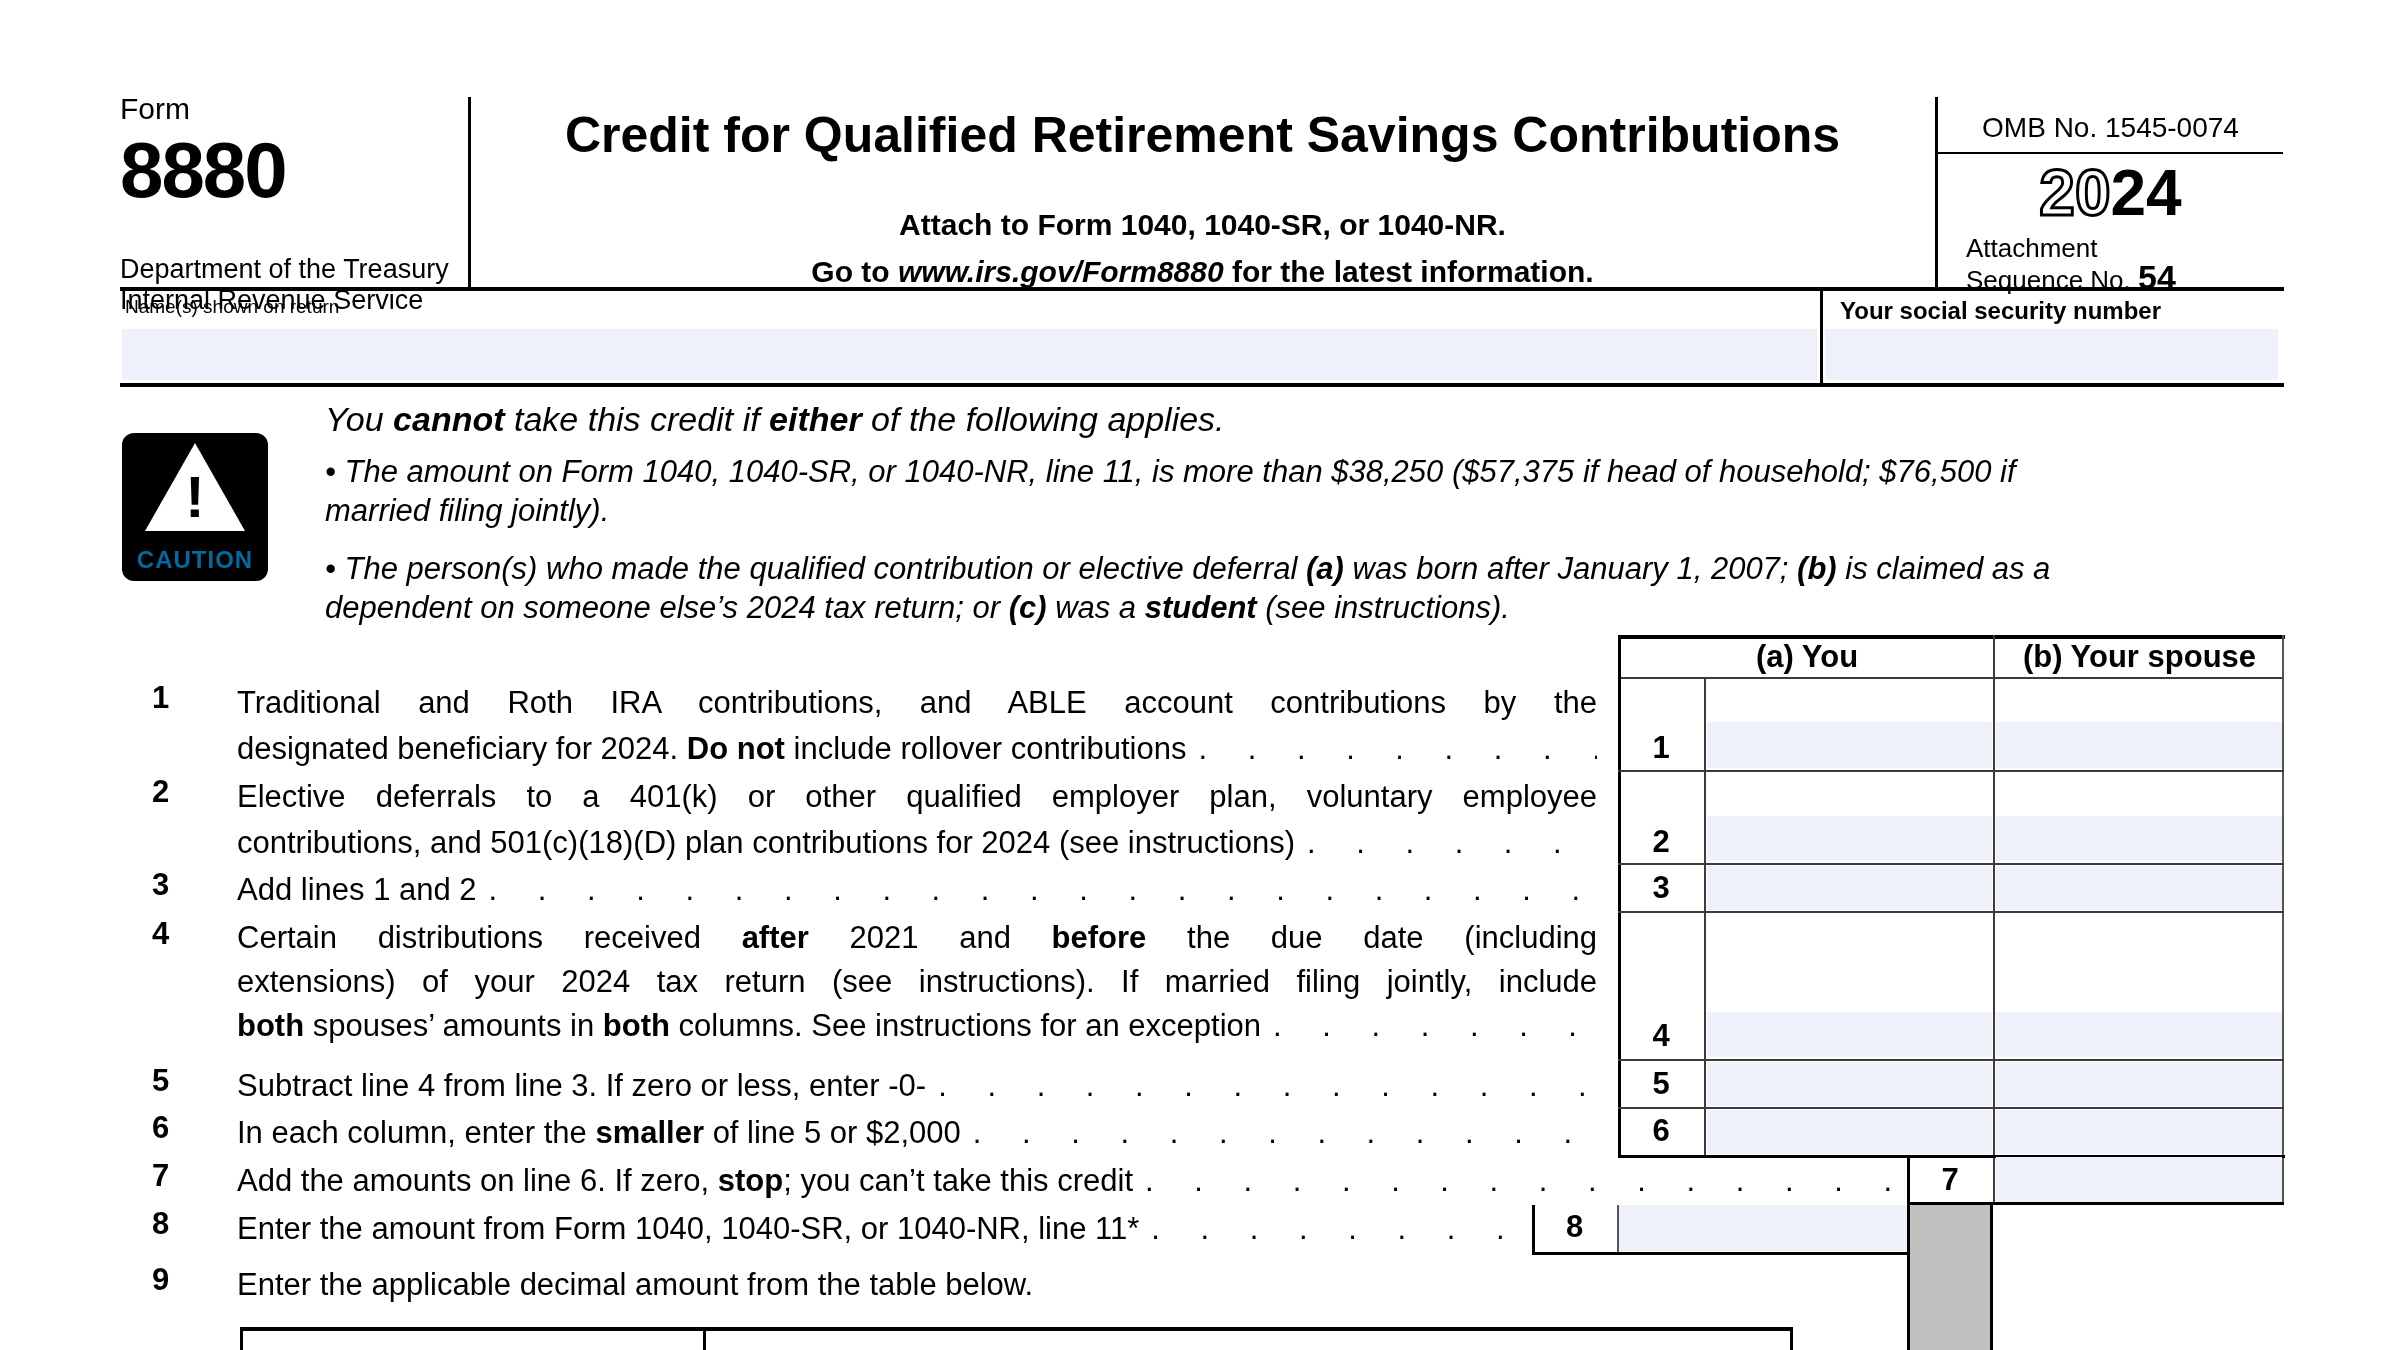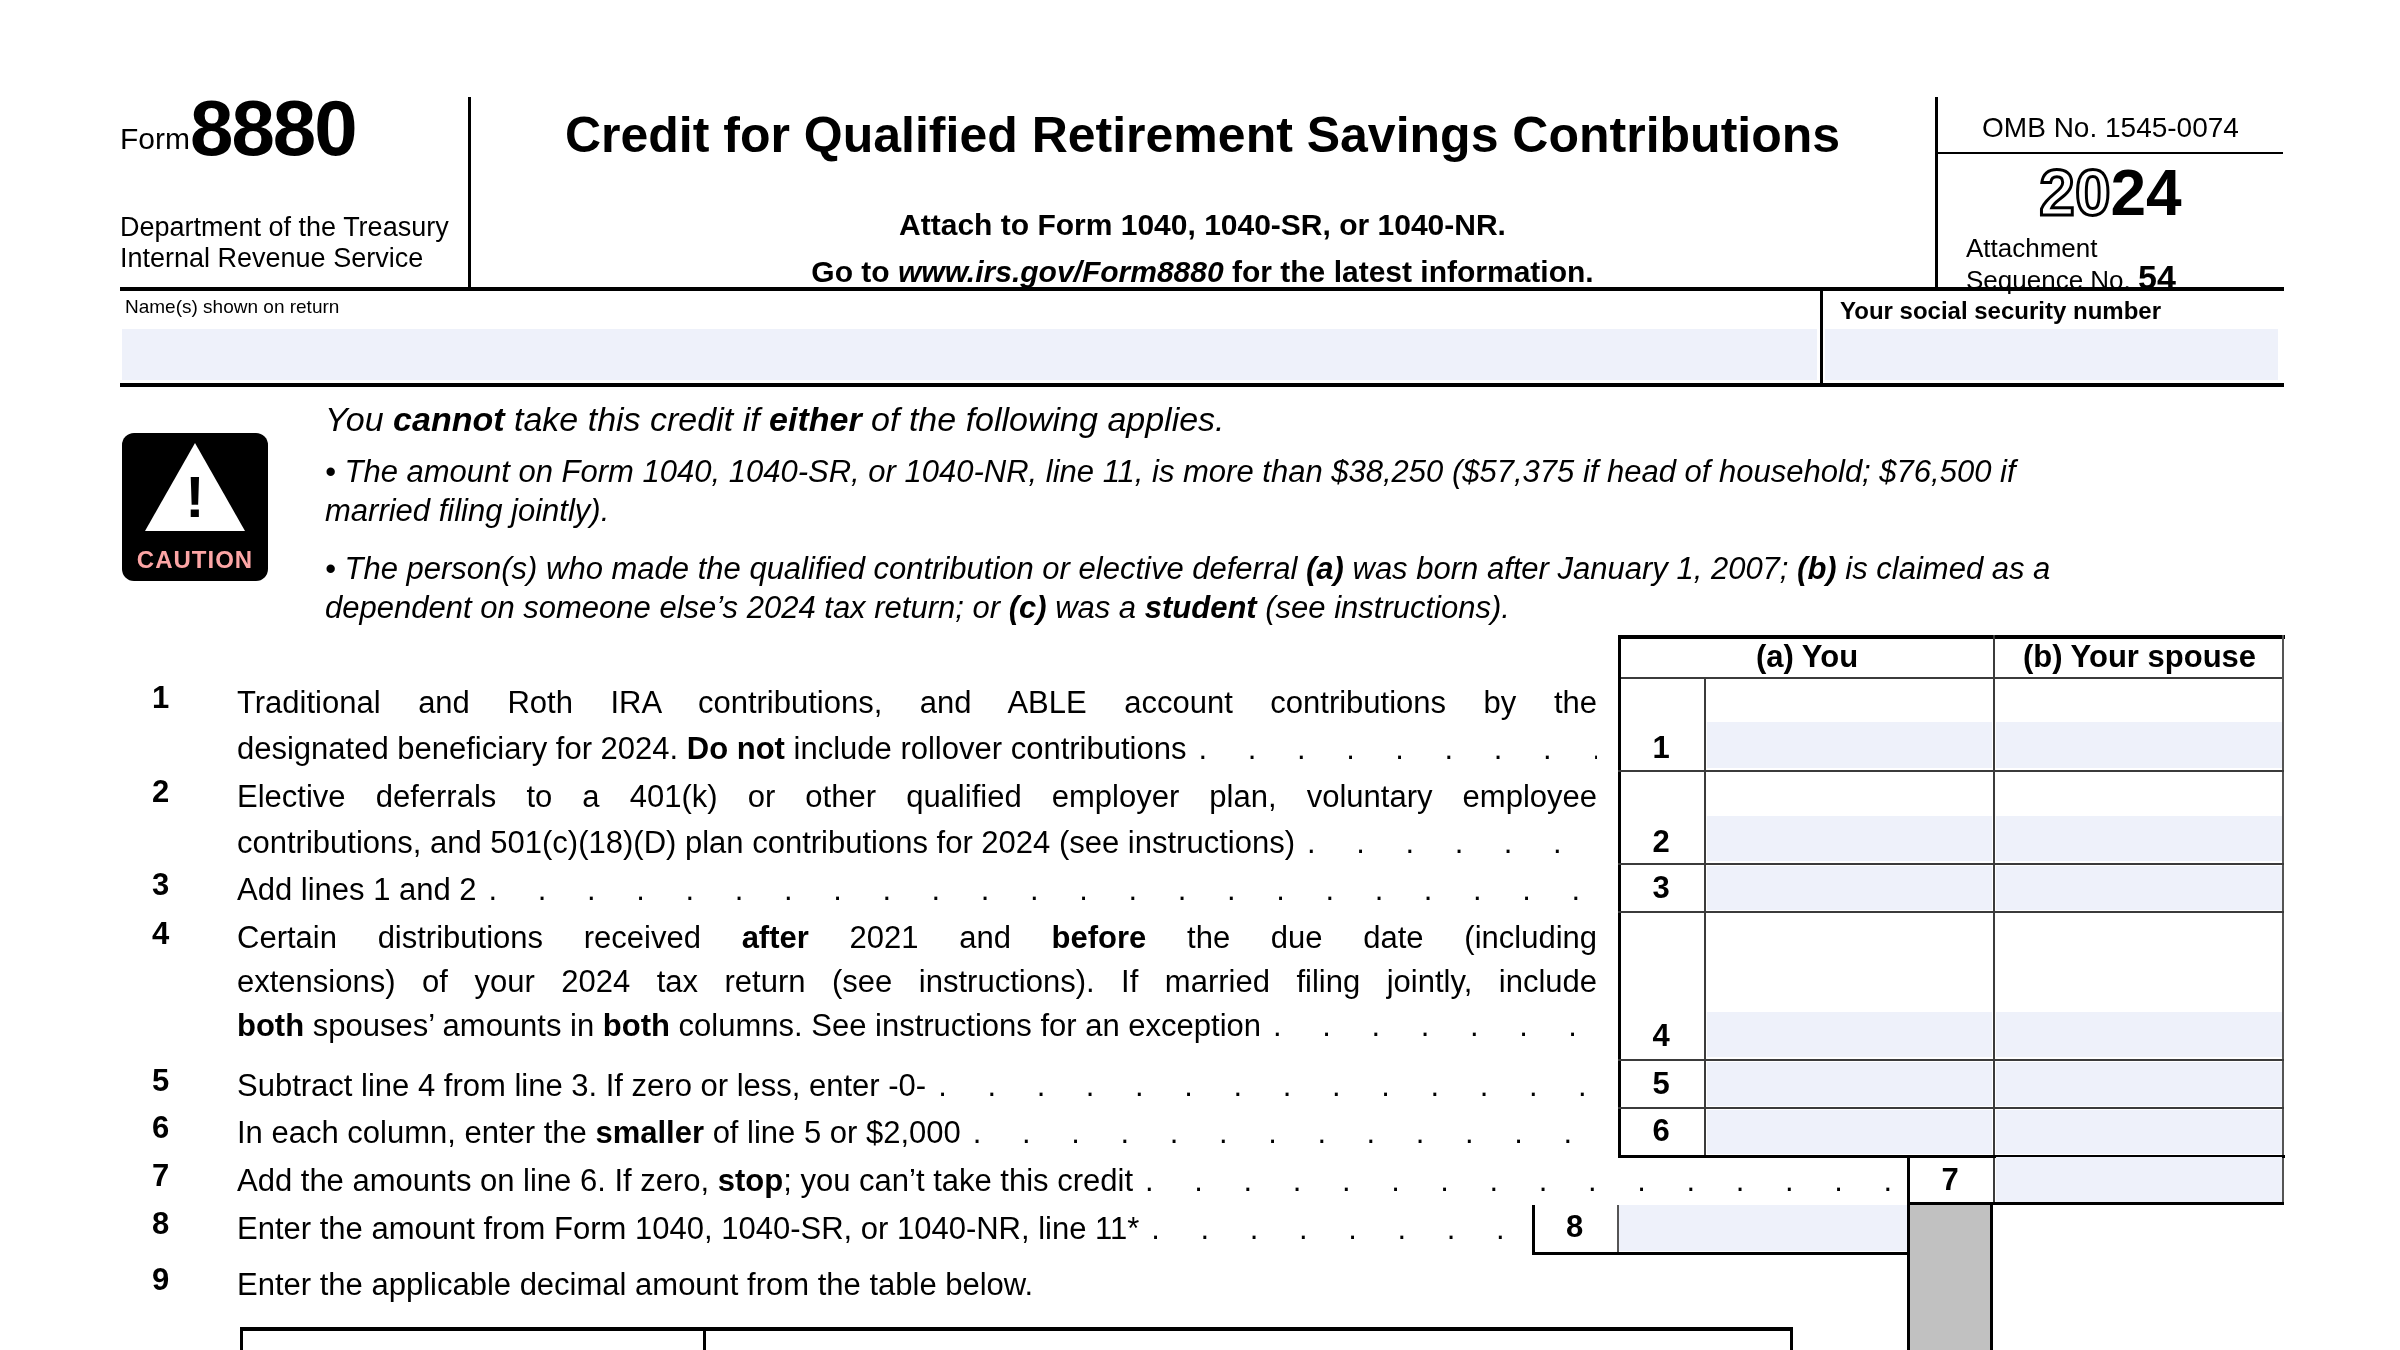--- a/index.html
+++ b/index.html
@@ -28,21 +28,21 @@
   
   .idlabel{font-size:19px;}
   .ssnlabel{font-size:24px;font-weight:bold;}
   .field{position:absolute;background:#eef1fa;}
 
   
   .cicon{position:absolute;left:122px;top:433px;width:146px;height:148px;background:#000;border-radius:12px;}
   .ctri{position:absolute;left:23px;top:10px;width:0;height:0;
         border-left:50px solid transparent;border-right:50px solid transparent;border-bottom:88px solid #fff;}
   .cbang{position:absolute;left:0;top:30px;width:146px;text-align:center;font-weight:bold;font-size:58px;color:#000;}
-  .cword{position:absolute;left:0;bottom:7px;width:146px;text-align:center;color:#fca5a5;font-weight:bold;font-size:24px;letter-spacing:1px;}
+  .cword{position:absolute;left:0;bottom:7px;width:146px;text-align:center;color:#0369a1;font-weight:bold;font-size:24px;letter-spacing:1px;}
   .ctext{position:absolute;left:325px;top:399px;width:1958px;font-style:italic;}
   .c-head{font-size:34px;line-height:40px;margin-bottom:13px;}
   .c-line{font-size:31px;line-height:39px;}
   .c-gap{margin-top:19px;}
 
   
   .colhdr{position:absolute;top:639px;height:36px;font-size:31px;font-weight:bold;text-align:center;line-height:36px;}
   .nbox{position:absolute;width:86px;text-align:center;font-size:31px;font-weight:bold;}
   .gray-block{position:absolute;left:1907px;top:1205px;width:86px;height:146px;background:#c1c1c1;
               border-left:3px solid #000;border-right:3px solid #000;box-sizing:border-box;}
@@ -66,21 +66,21 @@
   .it7{top:1158px;} .it7 .ibody{width:1653px;}
   .it8{top:1206px;} .it8 .ibody{width:1270px;}
   .it9{top:1262px;} .it9 .ibody{width:1700px;}
 </style>
 </head>
 <body>
 
 <div class="page">
 
   <div class="abs" style="left:120px;top:92px;width:348px;">
-    <div style="display:flex;align-items:flex-end;">
+    <div style="display:flex;flex-direction:column;">
       <span class="form-label">Form</span>
       <span class="form-number">8880</span>
     </div>
     <div class="dept" style="margin-top:48px;">
       <div>Department of the Treasury</div>
       <div>Internal Revenue Service</div>
     </div>
   </div>
   <div class="vline" style="left:468px;top:97px;width:3px;height:190px;"></div>
 

